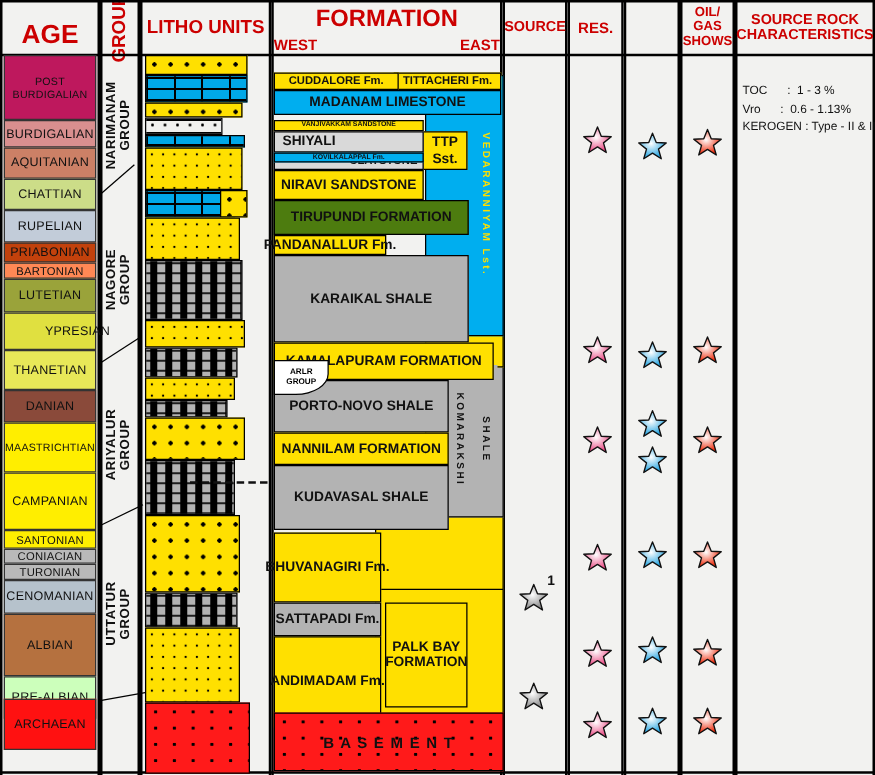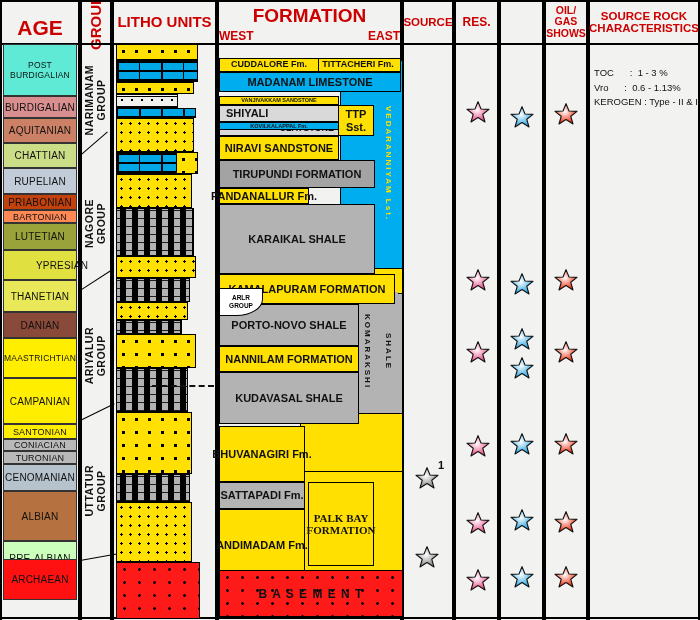--- a/index.html
+++ b/index.html
@@ -89,21 +89,21 @@
 GAS
 SHOWS</div>
   <div class="hdr" style="left:588px;top:0;width:112px;height:44px;font-size:11.5px;white-space:pre;">SOURCE ROCK
 CHARACTERISTICS</div>
 
   <div class="hdrline" style="top:0;"></div>
   <div class="hdrline" style="top:43px;"></div>
   <div class="hdrline" style="top:617px;"></div>
 
   <div id="age-cells">
-      <div class="agecell" style="left: 3px; width: 74px; top: 44px; height: 52px; background: #5eead4; font-size: 8.5px; white-space: pre;"><span>POST
+      <div class="agecell" style="left: 3px; width: 74px; top: 44px; height: 52px; background: #be185d; font-size: 8.5px; white-space: pre;"><span>POST
 BURDIGALIAN</span></div>
       <div class="agecell" style="left: 3px; width: 74px; top: 96px; height: 22px; background: rgb(217, 143, 143); font-size: 10px; white-space: pre;"><span>BURDIGALIAN</span></div>
       <div class="agecell" style="left: 3px; width: 74px; top: 118px; height: 25px; background: rgb(204, 128, 102); font-size: 10px; white-space: pre;"><span>AQUITANIAN</span></div>
       <div class="agecell" style="left: 3px; width: 74px; top: 143px; height: 25px; background: rgb(204, 221, 136); font-size: 10px; white-space: pre;"><span>CHATTIAN</span></div>
       <div class="agecell" style="left: 3px; width: 74px; top: 168px; height: 26px; background: rgb(194, 204, 217); font-size: 10px; white-space: pre;"><span>RUPELIAN</span></div>
       <div class="agecell" style="left: 3px; width: 74px; top: 194px; height: 16px; background: #c2410c; font-size: 10px; white-space: pre; align-items: center;"><span>PRIABONIAN</span></div>
       <div class="agecell" style="left: 3px; width: 74px; top: 210px; height: 13px; background: rgb(255, 136, 85); font-size: 9px; white-space: pre;"><span>BARTONIAN</span></div>
       <div class="agecell" style="left: 3px; width: 74px; top: 223px; height: 27px; background: rgb(154, 163, 58); font-size: 10px; white-space: pre;"><span>LUTETIAN</span></div>
       <div class="agecell" style="left: 3px; width: 74px; top: 250px; height: 30px; background: rgb(224, 224, 64); font-size: 10px; white-space: pre; padding-left: 44px;"><span>YPRESIAN</span></div>
       <div class="agecell" style="left: 3px; width: 74px; top: 280px; height: 32px; background: rgb(232, 232, 88); font-size: 10px; white-space: pre;"><span>THANETIAN</span></div>
@@ -181,21 +181,21 @@
       </div>
       <div class="fmplain" style="left: 375px; top: 60px; width: 26px; height: 207px; background: rgb(0, 174, 239); z-index: 3;">
         <span style="white-space: pre; line-height: 1.1; writing-mode: vertical-rl; letter-spacing: 2px; font-size: 8px; color: rgb(255, 224, 0);">VEDARANNIYAM Lst.</span>
       </div>
       <div class="fmplain" style="left: 358px; top: 292px; width: 18px; height: 120px; background: rgb(179, 179, 179); z-index: 3; border: none;">
         <span style="white-space: pre; line-height: 1.1; writing-mode: vertical-rl; letter-spacing: 2px; font-size: 8px; color: rgb(17, 17, 17);">KOMARAKSHI</span>
       </div>
       <div class="fmplain" style="left: 378px; top: 292px; width: 20px; height: 120px; background: rgb(179, 179, 179); z-index: 3; border: none;">
         <span style="white-space: pre; line-height: 1.1; writing-mode: vertical-rl; letter-spacing: 2px; font-size: 8px; color: rgb(17, 17, 17);">SHALE</span>
       </div>
-      <div class="fm" style="left: 308px; top: 470px; width: 66px; height: 84px; background: rgb(255, 224, 0); z-index: 4; font-family: Liberation Serif, serif;">
+      <div class="fm" style="left: 308px; top: 470px; width: 66px; height: 84px; background: rgb(255, 224, 0); z-index: 4;">
         <span style="white-space: pre; line-height: 1.1;">PALK BAY
 FORMATION</span>
       </div>
     </div>
   <div id="fm-west">
       <div class="fm" style="left: 219px; top: 46px; width: 100px; height: 14px; background: rgb(255, 224, 0); z-index: 7; font-size: 9px;">
         <span style="white-space: pre; line-height: 1.1;">CUDDALORE Fm.</span>
       </div>
       <div class="fm" style="left: 219px; top: 60px; width: 182px; height: 20px; background: rgb(0, 174, 239); z-index: 7;">
         <span style="white-space: pre; line-height: 1.1;">MADANAM LIMESTONE</span>
@@ -208,21 +208,21 @@
       </div>
       <div class="fm" style="left: 219px; top: 110px; width: 120px; height: 14px; background: rgb(217, 217, 217); z-index: 7; font-size: 9px; justify-content: flex-end; padding-right: 4px;">
         <span style="white-space: pre; line-height: 1.1;">CLAYSTONE</span>
       </div>
       <div class="fm" style="left: 219px; top: 110px; width: 120px; height: 8px; background: rgb(0, 174, 239); z-index: 7; font-size: 5.5px;">
         <span style="white-space: pre; line-height: 1.1;">KOVILKALAPPAL Fm.</span>
       </div>
       <div class="fm" style="left: 219px; top: 124px; width: 120px; height: 24px; background: rgb(255, 224, 0); z-index: 7;">
         <span style="white-space: pre; line-height: 1.1;">NIRAVI SANDSTONE</span>
       </div>
-      <div class="fm" style="left: 219px; top: 148px; width: 156px; height: 28px; background: #a3a3a3; z-index: 7;">
+      <div class="fm" style="left: 219px; top: 148px; width: 156px; height: 28px; background: #4d7c0f; z-index: 7;">
         <span style="white-space: pre; line-height: 1.1;">TIRUPUNDI FORMATION</span>
       </div>
       <div class="fm" style="left: 219px; top: 176px; width: 90px; height: 16px; background: rgb(255, 224, 0); z-index: 7;">
         <span style="white-space: pre; line-height: 1.1;">PANDANALLUR Fm.</span>
       </div>
       <div class="fm" style="left: 219px; top: 192px; width: 156px; height: 70px; background: rgb(179, 179, 179); z-index: 7;">
         <span style="white-space: pre; line-height: 1.1;">KARAIKAL SHALE</span>
       </div>
       <div class="fm" style="left: 219px; top: 262px; width: 176px; height: 30px; background: rgb(255, 224, 0); z-index: 7;">
         <span style="white-space: pre; line-height: 1.1;">KAMALAPURAM FORMATION</span>

